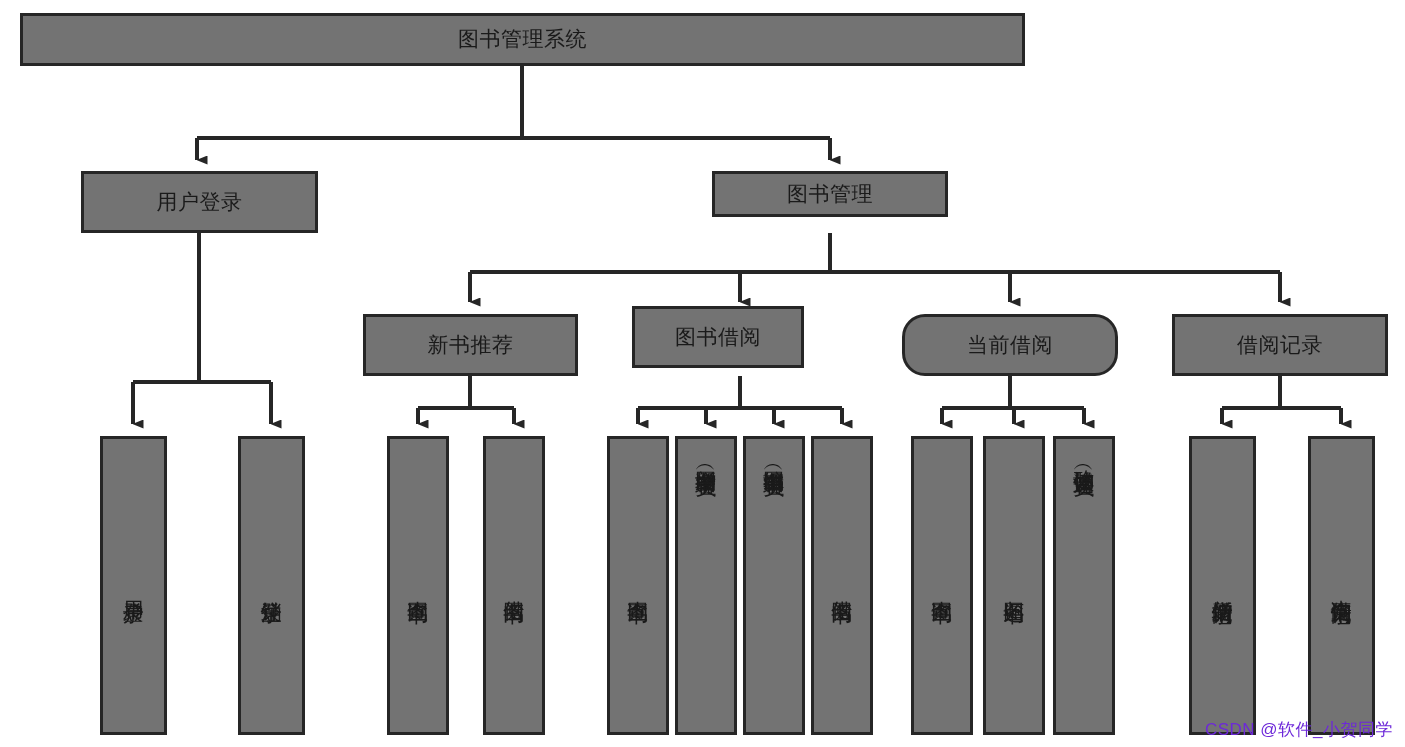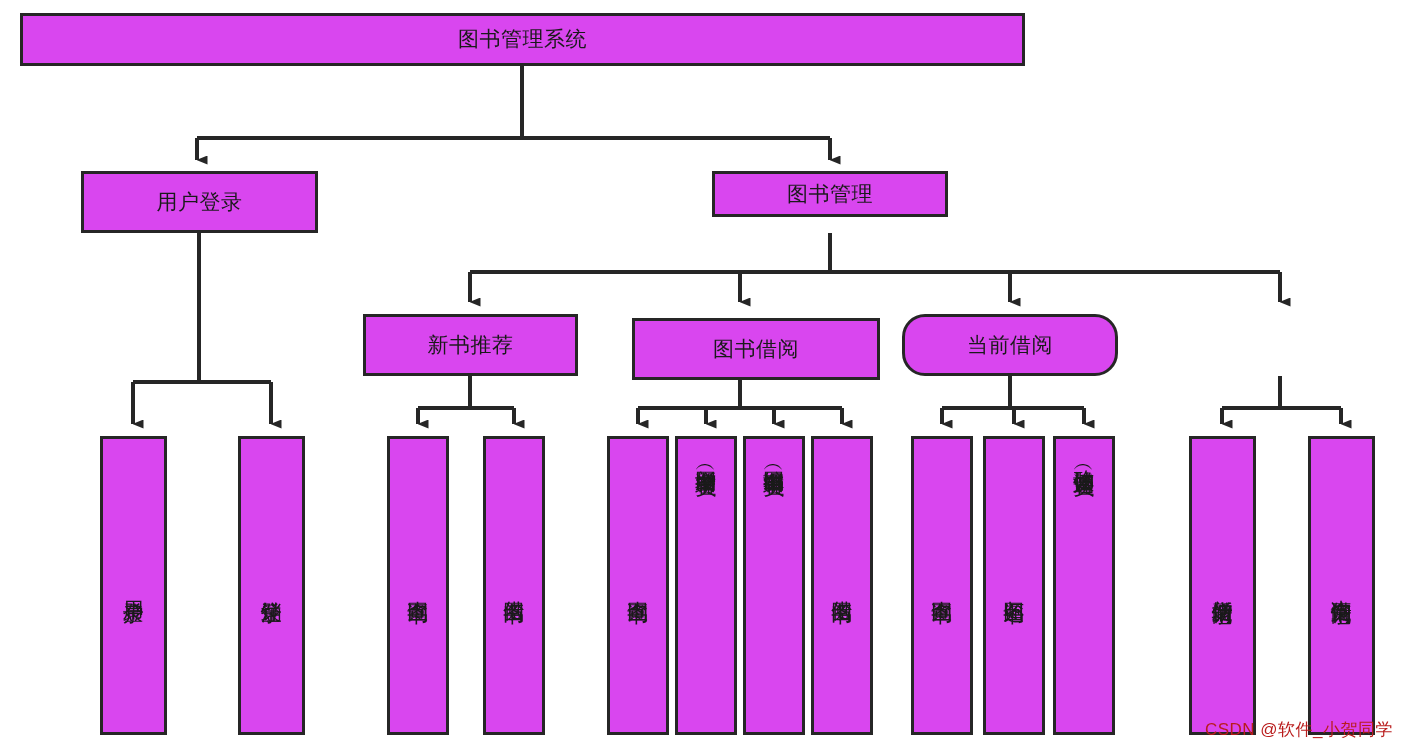--- a/index.html
+++ b/index.html
@@ -18,21 +18,21 @@
     position: absolute;
     left: 0;
     top: 0;
     width: 1405px;
     height: 747px;
   }
   .node-box {
     position: absolute;
     box-sizing: border-box;
     border: 3px solid #262626;
-    background: #d946ef;
+    background: #737373;
     display: flex;
     align-items: center;
     justify-content: center;
     overflow: hidden;
   }
   .node-label {
     color: #1a1a1a;
     font-size: 21px;
     line-height: 1.25;
     letter-spacing: 0.5px;
@@ -62,21 +62,21 @@
     top: 0;
     width: 1405px;
     height: 747px;
     pointer-events: none;
   }
   #watermark {
     position: absolute;
     right: 12px;
     bottom: 6px;
     font-size: 17px;
-    color: #b91c1c;
+    color: #6d28d9;
     white-space: nowrap;
     letter-spacing: 0.5px;
   }
 </style>
 </head>
 <body>
 
 <div id="diagram-root">
 
   <svg id="connectors" viewBox="0 0 1405 747" width="1405" height="747" xmlns="http://www.w3.org/2000/svg">
@@ -136,26 +136,29 @@
   <div class="node-box" style="left:81px;top:171px;width:237px;height:62px;">
     <span class="node-label">用户登录</span>
   </div>
   <div class="node-box" style="left:712px;top:171px;width:236px;height:46px;">
     <span class="node-label">图书管理</span>
   </div>
 
   <div class="node-box" style="left:363px;top:314px;width:215px;height:62px;">
     <span class="node-label">新书推荐</span>
   </div>
-  <div class="node-box" style="left:632px;top:318px;width:248px;height:62px;">
+  <div class="node-box" style="left:632px;top:306px;width:172px;height:62px;">
     <span class="node-label">图书借阅</span>
   </div>
   <div class="node-box" style="left:902px;top:314px;width:216px;height:62px;border-radius:23px;">
     <span class="node-label">当前借阅</span>
   </div>
+  <div class="node-box" style="left:1172px;top:314px;width:216px;height:62px;">
+    <span class="node-label">借阅记录</span>
+  </div>
 
   <div class="node-box leaf centered" style="left:100px;top:436px;width:67px;height:299px;">
     <span class="node-label">用户登录</span>
   </div>
   <div class="node-box leaf centered" style="left:238px;top:436px;width:67px;height:299px;">
     <span class="node-label">注销登录</span>
   </div>
 
   <div class="node-box leaf centered" style="left:387px;top:436px;width:62px;height:299px;">
     <span class="node-label">查询图书</span>

